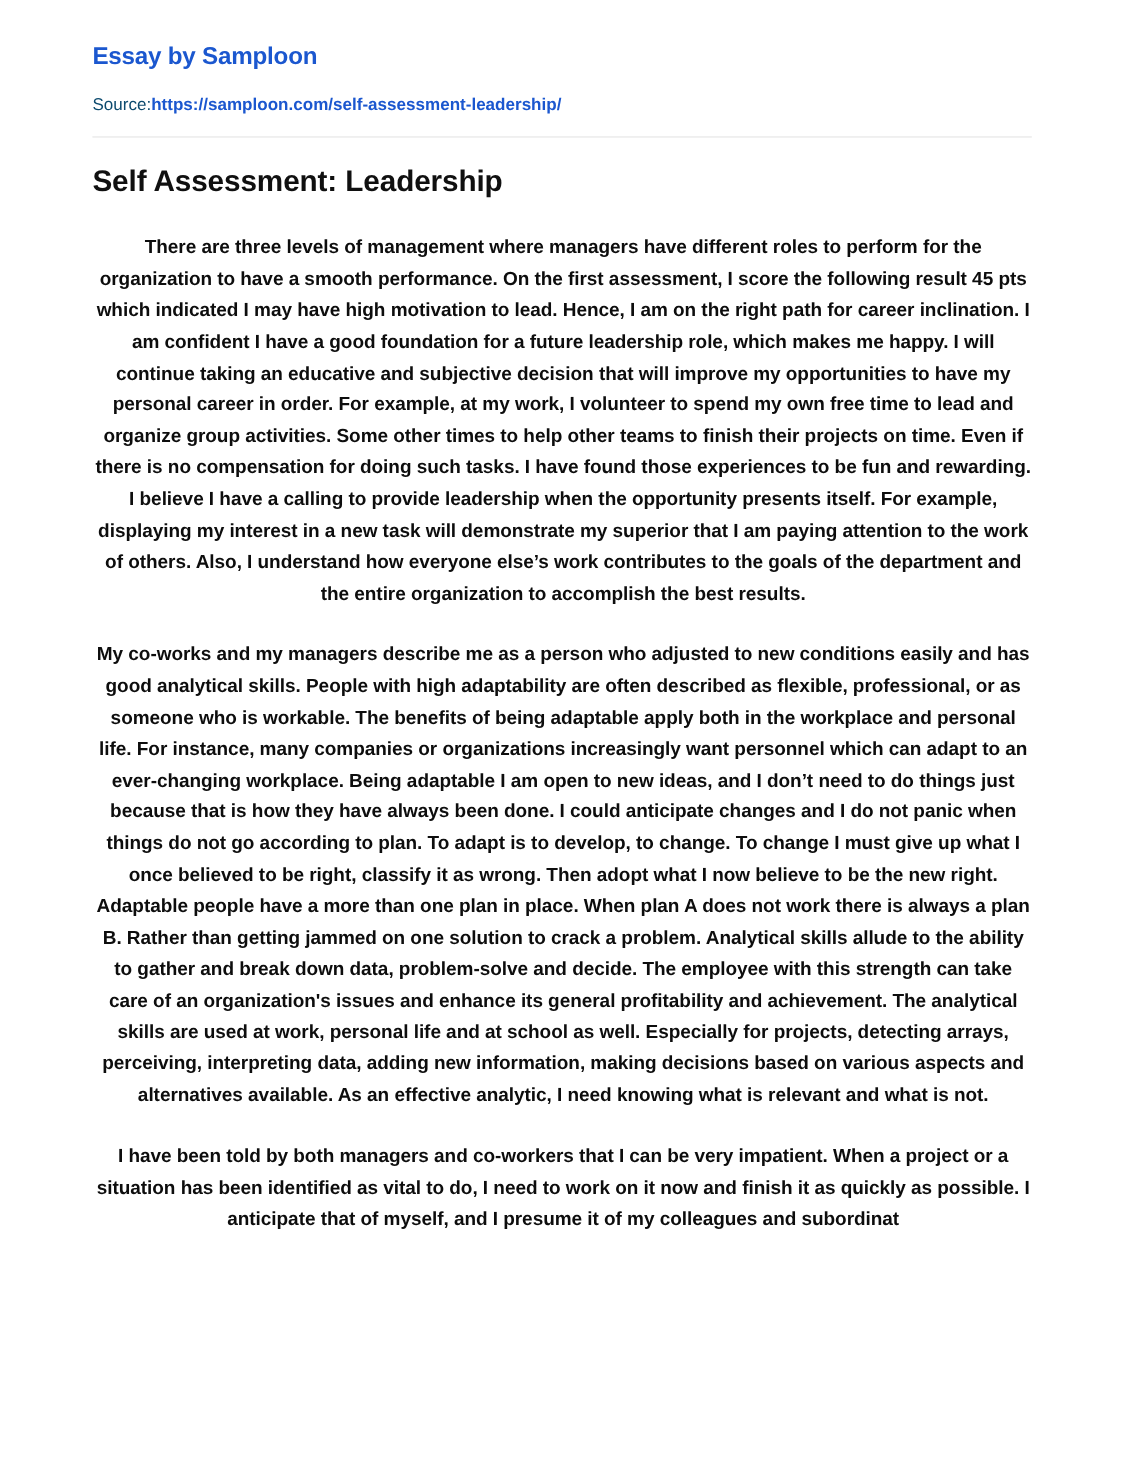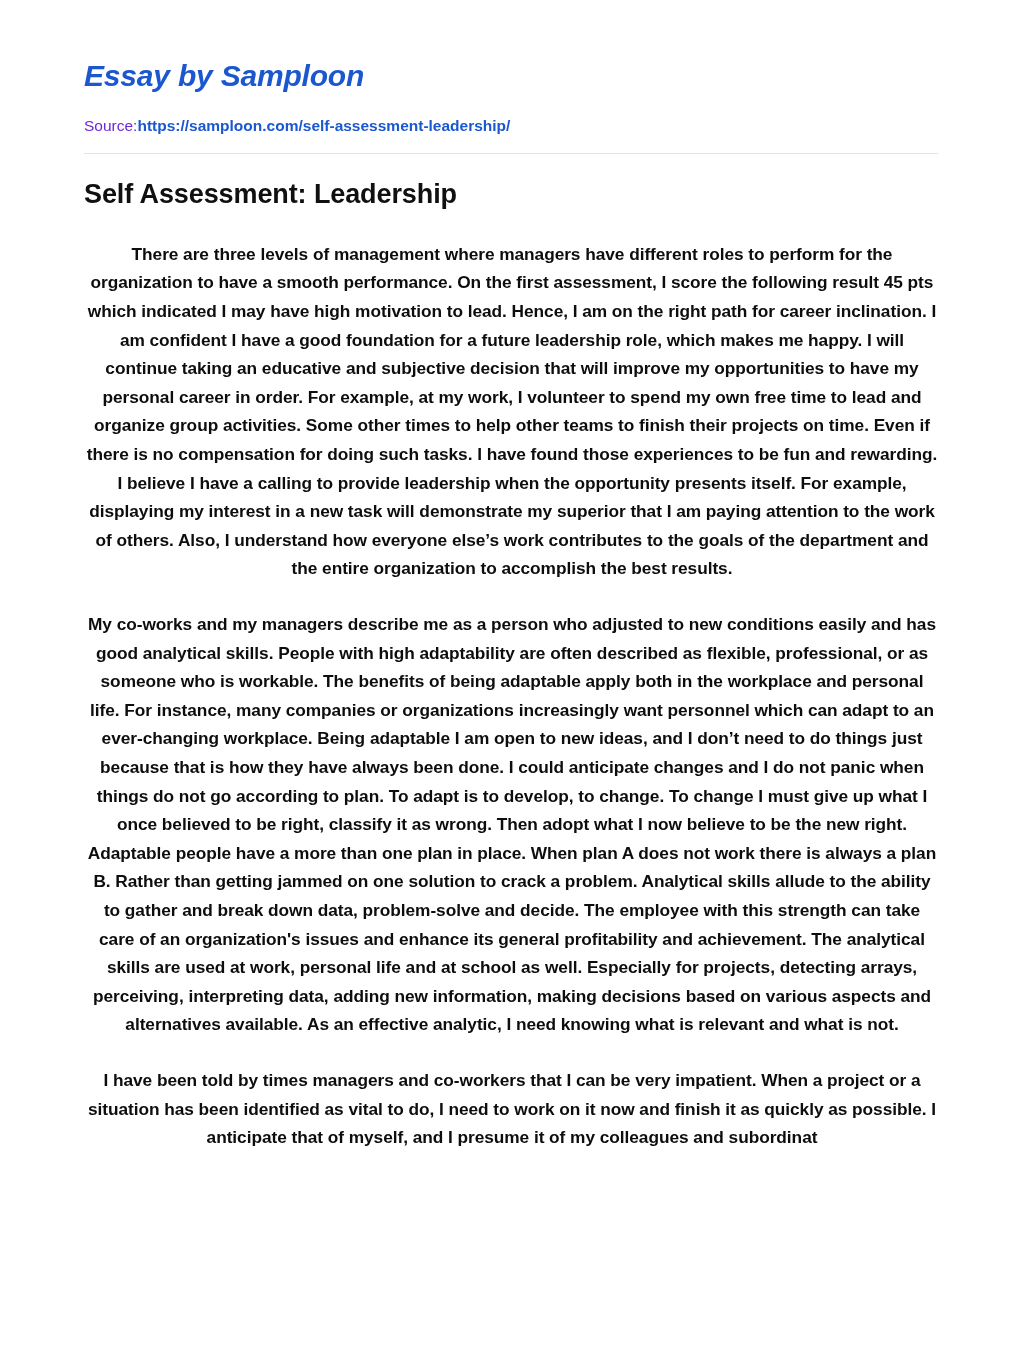--- a/index.html
+++ b/index.html
@@ -17,36 +17,35 @@
     position: relative;
     width: 1024px;
     height: 1345px;
     background: #ffffff;
     box-sizing: border-box;
   }
   .content {
     padding: 0 84px;
   }
   .brand {
-    font-size: 30px;
+    font-size: 22px;
     font-weight: bold;
     color: #1b57cf;
     letter-spacing: -0.2px;
-    padding-top: 58px;
+    padding-top: 38px;
     line-height: 1.2;
-    font-style: italic;
   }
   .source-line {
     margin-top: 22px;
     font-size: 15.5px;
     line-height: 1.3;
     white-space: nowrap;
   }
   .source-label {
-    color: #6d28d9;
+    color: #0c4a6e;
     font-weight: normal;
   }
   .source-link {
     color: #1b57cf;
     font-weight: bold;
     text-decoration: none;
     margin-left: 0;
   }
   .divider {
     margin-top: 17px;
@@ -91,17 +90,17 @@
       <span class="source-label">Source:</span><a class="source-link" href="#">https://samploon.com/self-assessment-leadership/</a>
     </div>
 
     <div class="divider"></div>
 
     <h1 class="doc-title">Self Assessment: Leadership</h1>
 
     <div class="body-copy">
       <p>There are three levels of management where managers have different roles to perform for the organization to have a smooth performance. On the first assessment, I score the following result 45 pts which indicated I may have high motivation to lead. Hence, I am on the right path for career inclination. I am confident I have a good foundation for a future leadership role, which makes me happy. I will continue taking an educative and subjective decision that will improve my opportunities to have my personal career in order. For example, at my work, I volunteer to spend my own free time to lead and organize group activities. Some other times to help other teams to finish their projects on time. Even if there is no compensation for doing such tasks. I have found those experiences to be fun and rewarding. I believe I have a calling to provide leadership when the opportunity presents itself. For example, displaying my interest in a new task will demonstrate my superior that I am paying attention to the work of others. Also, I understand how everyone else’s work contributes to the goals of the department and the entire organization to accomplish the best results.</p>
       <p>My co-works and my managers describe me as a person who adjusted to new conditions easily and has good analytical skills. People with high adaptability are often described as flexible, professional, or as someone who is workable. The benefits of being adaptable apply both in the workplace and personal life. For instance, many companies or organizations increasingly want personnel which can adapt to an ever-changing workplace. Being adaptable I am open to new ideas, and I don’t need to do things just because that is how they have always been done. I could anticipate changes and I do not panic when things do not go according to plan. To adapt is to develop, to change. To change I must give up what I once believed to be right, classify it as wrong. Then adopt what I now believe to be the new right. Adaptable people have a more than one plan in place. When plan A does not work there is always a plan B. Rather than getting jammed on one solution to crack a problem. Analytical skills allude to the ability to gather and break down data, problem-solve and decide. The employee with this strength can take care of an organization's issues and enhance its general profitability and achievement. The analytical skills are used at work, personal life and at school as well. Especially for projects, detecting arrays, perceiving, interpreting data, adding new information, making decisions based on various aspects and alternatives available. As an effective analytic, I need knowing what is relevant and what is not.</p>
-      <p>I have been told by times managers and co-workers that I can be very impatient. When a project or a situation has been identified as vital to do, I need to work on it now and finish it as quickly as possible. I anticipate that of myself, and I presume it of my colleagues and subordinat</p>
+      <p>I have been told by both managers and co-workers that I can be very impatient. When a project or a situation has been identified as vital to do, I need to work on it now and finish it as quickly as possible. I anticipate that of myself, and I presume it of my colleagues and subordinat</p>
     </div>
 
   </div>
 </div>
 
 </body></html>

